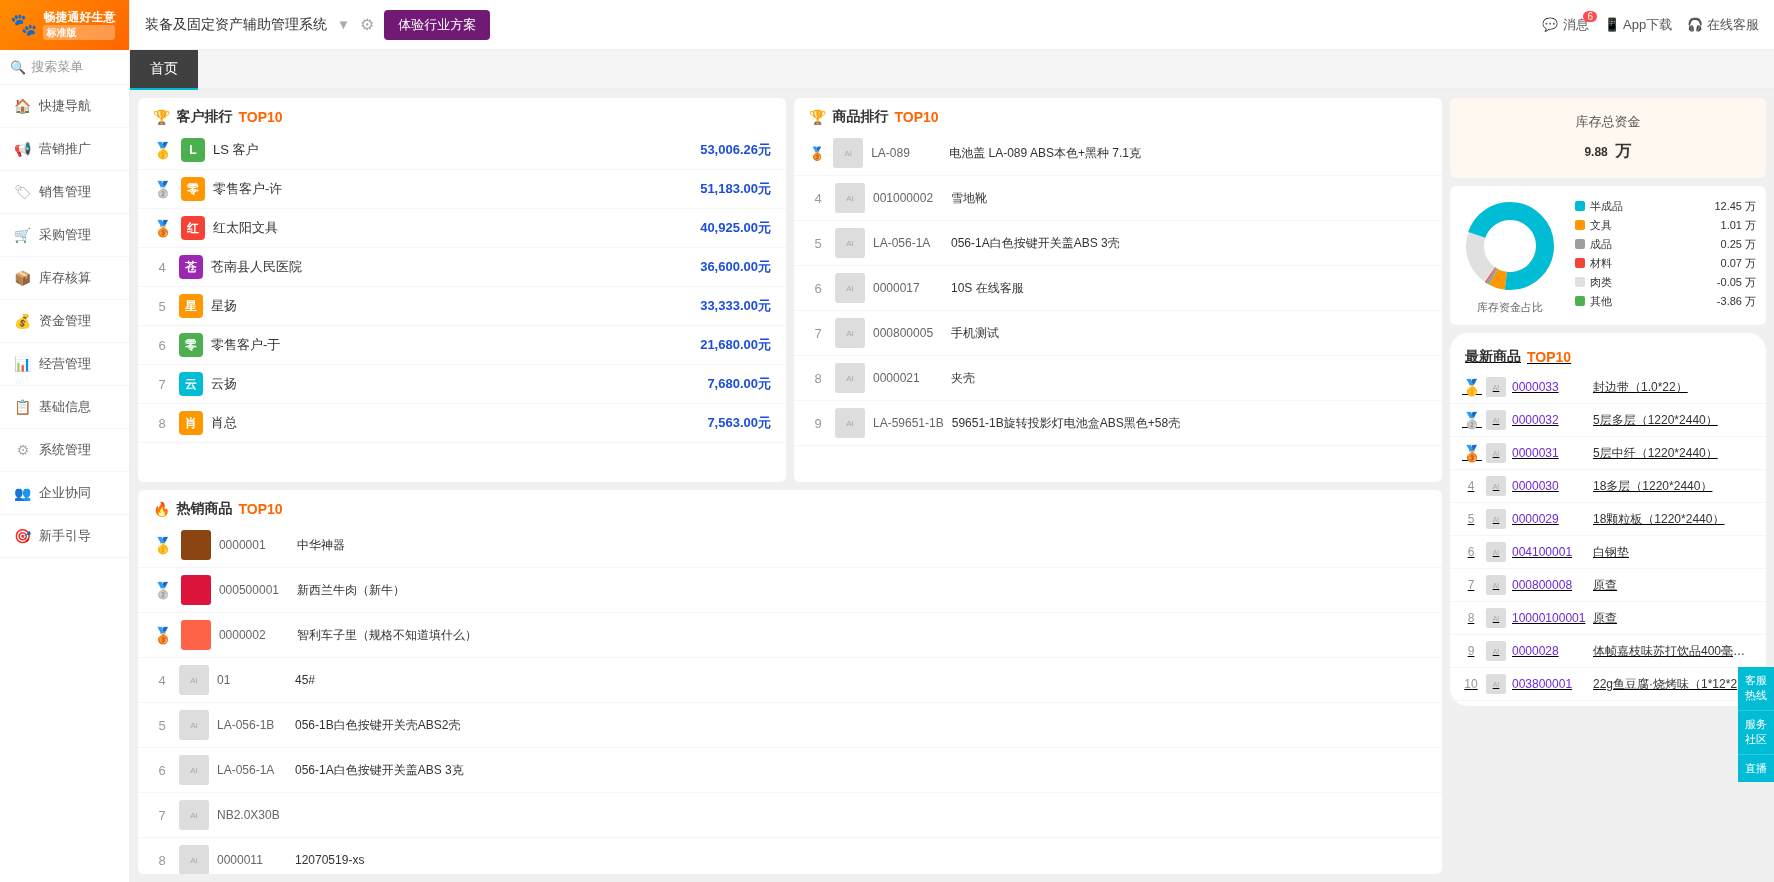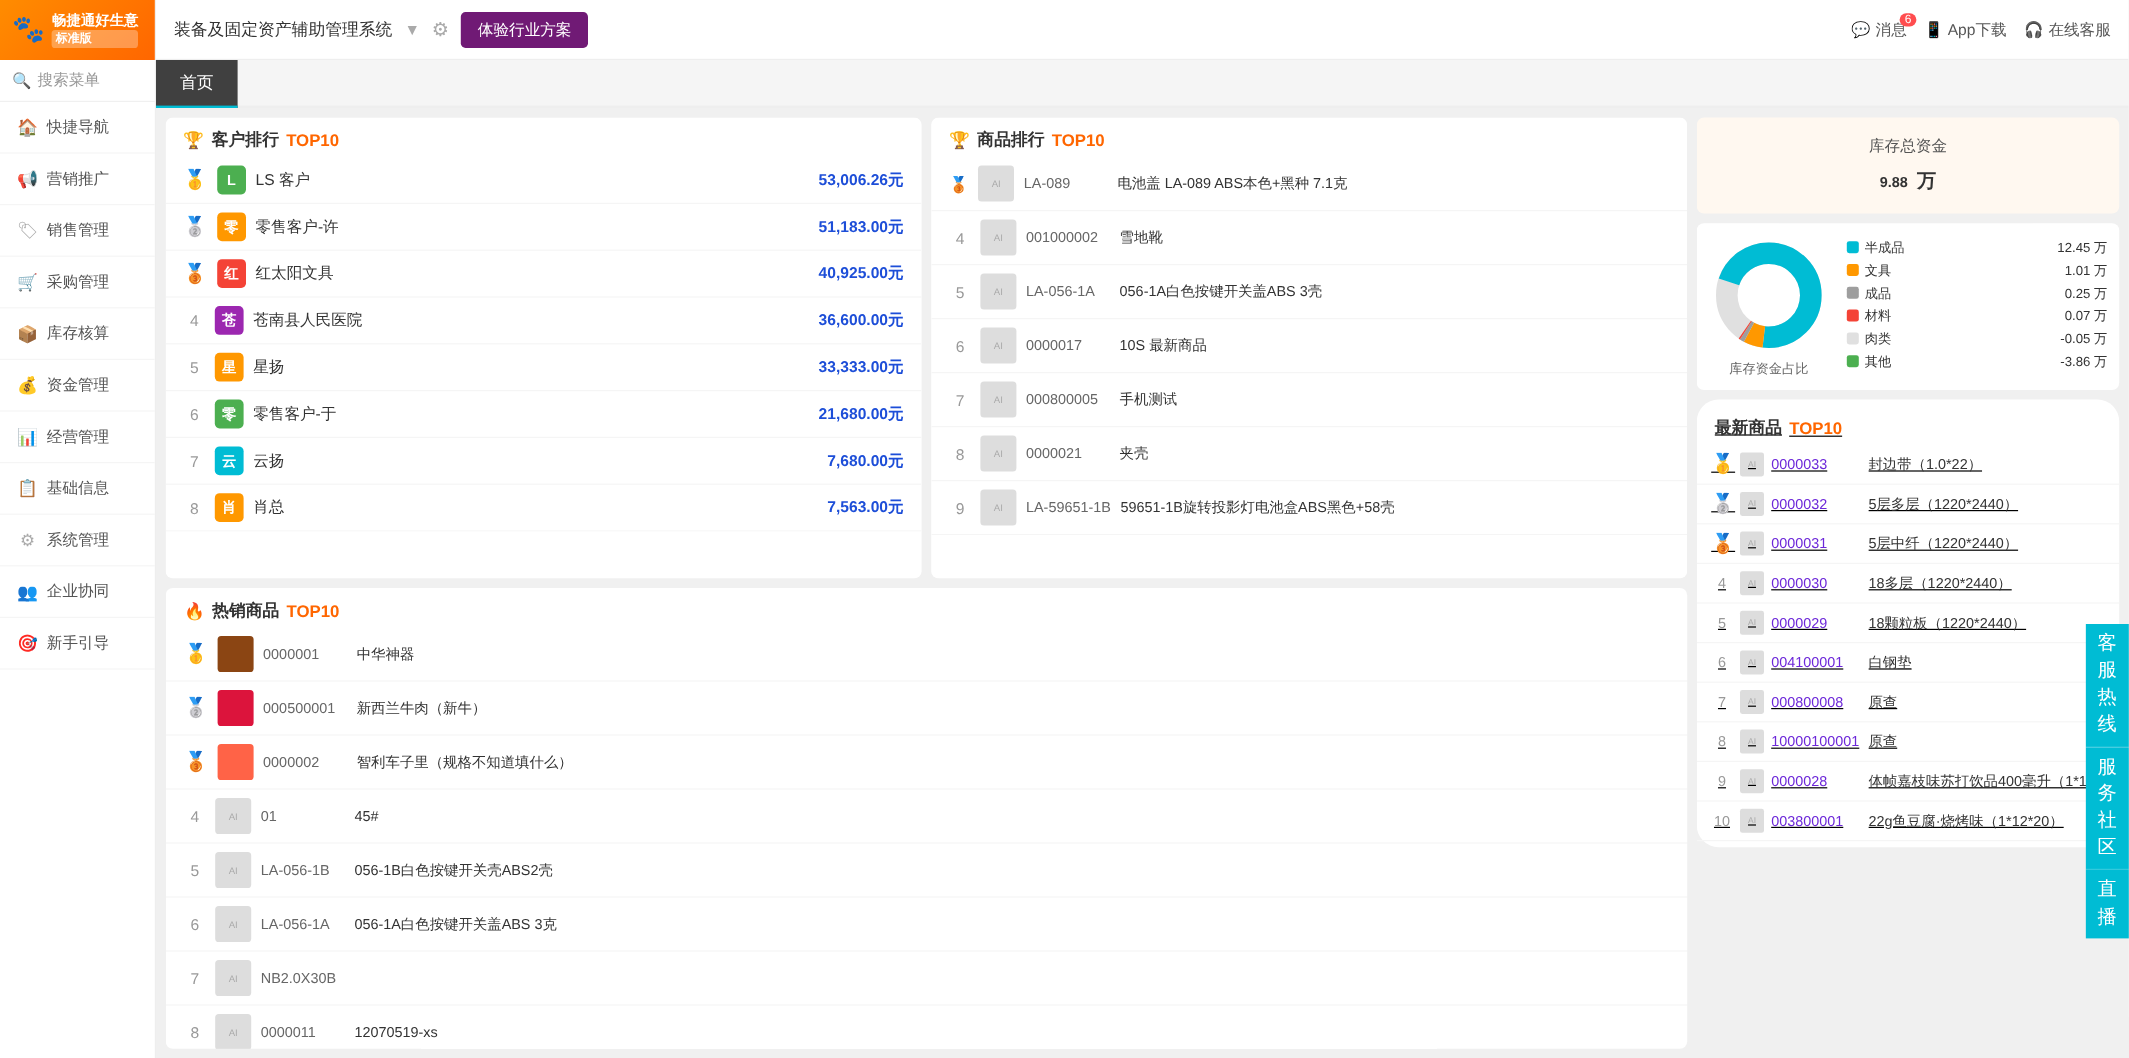--- a/index.html
+++ b/index.html
@@ -136,21 +136,21 @@
     .content-main {
       flex: 1;
       display: flex;
       flex-direction: column;
       overflow: hidden;
       gap: 8px;
       padding: 8px;
     }
 
     .content-right {
-      width: 360px;
+      width: 324px;
       display: flex;
       flex-direction: column;
       gap: 8px;
       padding: 8px 8px 8px 0;
       overflow-y: auto;
     }
 
     
     .card {
       background: #fff;
@@ -269,21 +269,21 @@
       display: flex;
       flex-direction: column;
       gap: 0;
     }
     .float-btn {
       width: 36px;
       padding: 6px 4px;
       background: #00bcd4;
       color: #fff;
       text-align: center;
-      font-size: 16px;
+      font-size: 11px;
       cursor: pointer;
       line-height: 1.4;
       border-bottom: 1px solid rgba(255,255,255,0.2);
     }
     .float-btn:last-child { border-bottom: none; }
 
     
     ::-webkit-scrollbar { width: 4px; }
     ::-webkit-scrollbar-track { background: #f1f1f1; }
     ::-webkit-scrollbar-thumb { background: #ccc; border-radius: 2px; }
@@ -476,21 +476,21 @@
                 </div>
               <span class="prod-code">LA-056-1A</span>
               <span class="prod-name">056-1A白色按键开关盖ABS 3壳</span>
             </div>
             <div class="prod-row">
               <span class="rank-num">6</span>
               <div class="prod-thumb prod-thumb-gray">
                   <span style="font-size:8px;color:#aaa">AI</span>
                 </div>
               <span class="prod-code">0000017</span>
-              <span class="prod-name">10S 最新商品</span>
+              <span class="prod-name">10S 在线客服</span>
             </div>
             <div class="prod-row">
               <span class="rank-num">7</span>
               <div class="prod-thumb prod-thumb-gray">
                   <span style="font-size:8px;color:#aaa">AI</span>
                 </div>
               <span class="prod-code">000800005</span>
               <span class="prod-name">手机测试</span>
             </div>
             <div class="prod-row">

